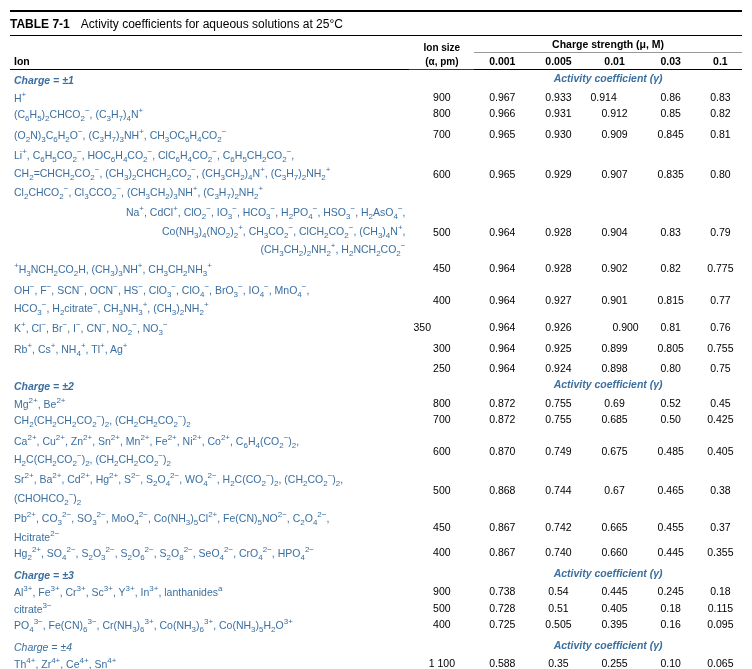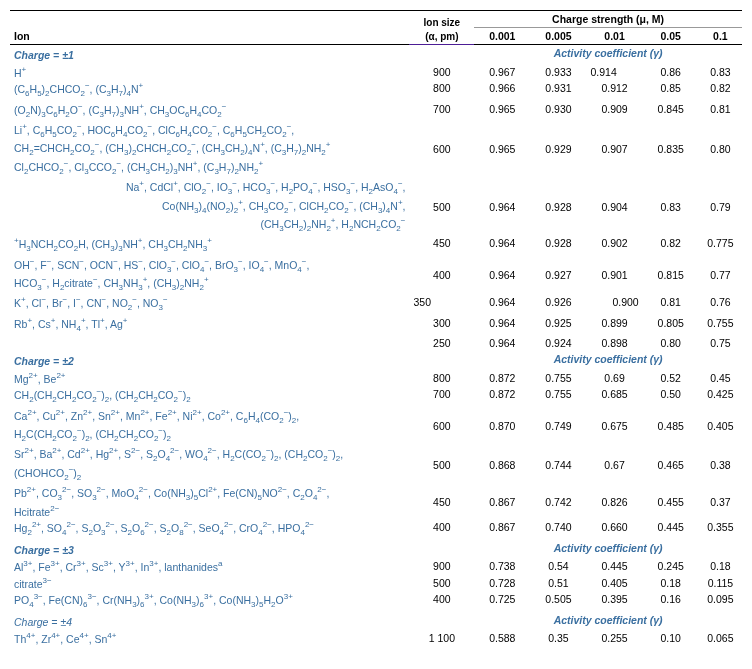--- a/index.html
+++ b/index.html
@@ -26,33 +26,37 @@
     tr.data-row td {
       color: #000;
     }
     sup { font-size: 8px; }
     sub { font-size: 8px; }
   </style>
 </head>
 <body>
 
 <div class="table-container">
+  <div style="border-top:2.5px solid #000; padding-top:5px; margin-bottom:4px;">
+    <span style="font-weight:bold; font-size:12px;">TABLE 7-1</span>
+    <span style="font-size:12px; margin-left:8px;">Activity coefficients for aqueous solutions at 25°C</span>
+  </div>
 
   <table>
     <thead>
       <tr>
         <th rowspan="2" style="text-align:left; vertical-align:bottom; border-top:1px solid #000; border-bottom:1px solid #000; font-weight:bold; width:370px;">Ion</th>
         <th rowspan="2" style="text-align:center; vertical-align:bottom; border-top:1px solid #000; border-bottom:1px solid #4c1d95; font-weight:bold; width:60px; font-size:10px;">Ion size<br>(α, pm)</th>
         <th colspan="5" style="text-align:center; border-top:1px solid #000; border-bottom:1px solid #999; font-weight:bold;">Charge strength (μ, M)</th>
       </tr>
       <tr>
         <th style="text-align:center; border-bottom:1px solid #000; font-weight:bold; width:52px;">0.001</th>
         <th style="text-align:center; border-bottom:1px solid #000; font-weight:bold; width:52px;">0.005</th>
         <th style="text-align:center; border-bottom:1px solid #000; font-weight:bold; width:52px;">0.01</th>
-        <th style="text-align:center; border-bottom:1px solid #000; font-weight:bold; width:52px;">0.05</th>
+        <th style="text-align:center; border-bottom:1px solid #000; font-weight:bold; width:52px;">0.03</th>
         <th style="text-align:center; border-bottom:1px solid #000; font-weight:bold; width:40px;">0.1</th>
       </tr>
     </thead>
     <tbody>
 
       <tr>
         <td colspan="2" style="color:#3a6fa0; font-style:italic; font-weight:bold; padding-top:3px;">Charge = ±1</td>
         <td colspan="5" style="text-align:center; color:#3a6fa0; font-weight:bold; font-style:italic;">Activity coefficient (γ)</td>
       </tr>
 
@@ -205,21 +209,21 @@
         <td style="text-align:center; vertical-align:middle;">0.38</td>
       </tr>
       <tr class="data-row">
         <td style="color:#3a6fa0;">
           Pb<sup>2+</sup>, CO<sub>3</sub><sup>2−</sup>, SO<sub>3</sub><sup>2−</sup>, MoO<sub>4</sub><sup>2−</sup>, Co(NH<sub>3</sub>)<sub>5</sub>Cl<sup>2+</sup>, Fe(CN)<sub>5</sub>NO<sup>2−</sup>, C<sub>2</sub>O<sub>4</sub><sup>2−</sup>,<br>
           Hcitrate<sup>2−</sup>
         </td>
         <td style="text-align:center; vertical-align:middle;">450</td>
         <td style="text-align:center; vertical-align:middle;">0.867</td>
         <td style="text-align:center; vertical-align:middle;">0.742</td>
-        <td style="text-align:center; vertical-align:middle;">0.826</td>
+        <td style="text-align:center; vertical-align:middle;">0.665</td>
         <td style="text-align:center; vertical-align:middle;">0.455</td>
         <td style="text-align:center; vertical-align:middle;">0.37</td>
       </tr>
       <tr class="data-row">
         <td style="color:#3a6fa0;">Hg<sub>2</sub><sup>2+</sup>, SO<sub>4</sub><sup>2−</sup>, S<sub>2</sub>O<sub>3</sub><sup>2−</sup>, S<sub>2</sub>O<sub>6</sub><sup>2−</sup>, S<sub>2</sub>O<sub>8</sub><sup>2−</sup>, SeO<sub>4</sub><sup>2−</sup>, CrO<sub>4</sub><sup>2−</sup>, HPO<sub>4</sub><sup>2−</sup></td>
         <td style="text-align:center;">400</td>
         <td style="text-align:center;">0.867</td>
         <td style="text-align:center;">0.740</td>
         <td style="text-align:center;">0.660</td>
         <td style="text-align:center;">0.445</td>

